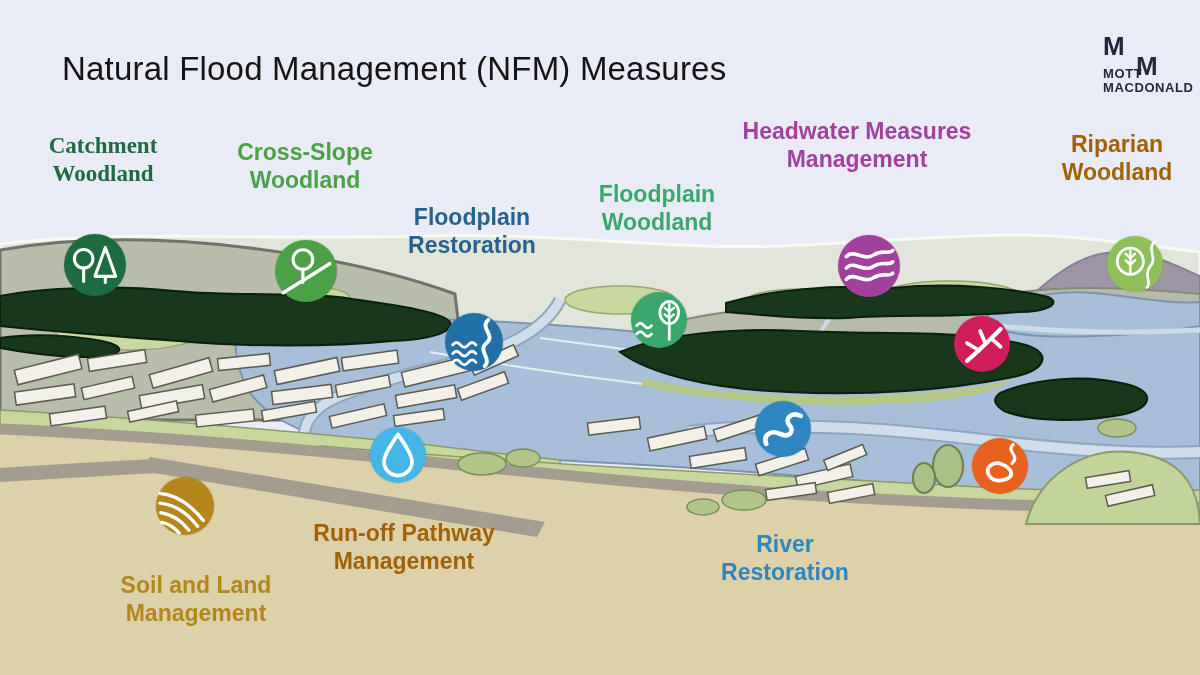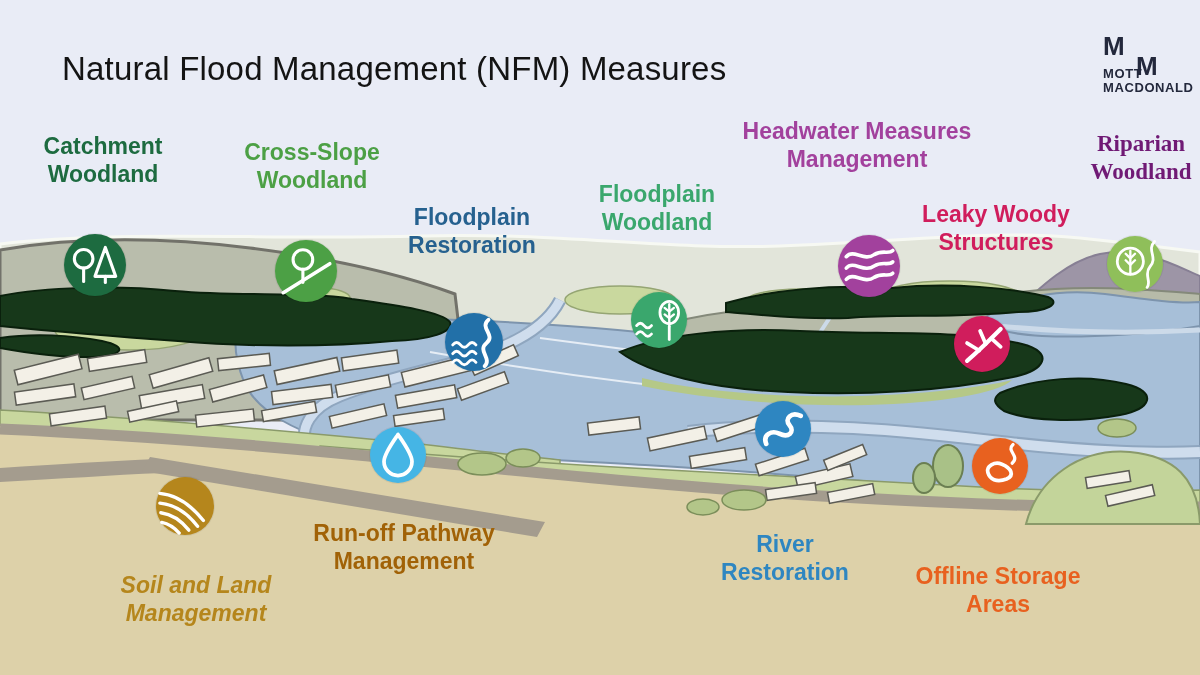--- a/index.html
+++ b/index.html
@@ -144,42 +144,38 @@
 
   <div class="logo">
     <span class="m m1">M</span>
     <span class="m m2">M</span>
     <div class="logo-text">
       <div>MOTT</div>
       <div>MACDONALD</div>
     </div>
   </div>
 
-  <div class="measure-label" style="left: 103px; top: 132px; color: rgb(29, 107, 64);">Catchment
-Woodland</div>
-  <div class="measure-label" style="left: 305px; top: 138px; color: rgb(76, 160, 69); margin-left: 7px;">Cross-Slope
+  <div class="measure-label" style="left: 103px; top: 132px; color: rgb(29, 107, 64); font-family: Liberation Serif, serif;">Catchment
+Woodland</div>
+  <div class="measure-label" style="left: 305px; top: 138px; color: rgb(76, 160, 69);">Cross-Slope
 Woodland</div>
   <div class="measure-label" style="left: 472px; top: 203px; color: rgb(38, 97, 143);">Floodplain
 Restoration</div>
   <div class="measure-label" style="left: 657px; top: 180px; color: rgb(58, 167, 109);">Floodplain
 Woodland</div>
   <div class="measure-label" style="left: 857px; top: 117px; color: rgb(162, 65, 157);">Headwater Measures
 Management</div>
-  <div class="measure-label" style="left: 1141px; top: 130px; color: #701a75; font-family: Liberation Serif, serif;">Riparian
-Woodland</div>
-  <div class="measure-label" style="left: 996px; top: 200px; color: rgb(208, 29, 92);">Leaky Woody
-Structures</div>
+  <div class="measure-label" style="left: 1117px; top: 130px; color: #a16207;">Riparian
+Woodland</div>
   <div class="measure-label" style="left: 404px; top: 519px; color: #a16207;">Run-off Pathway
 Management</div>
-  <div class="measure-label" style="left: 196px; top: 571px; color: rgb(181, 134, 28); font-style: italic;">Soil and Land
+  <div class="measure-label" style="left: 196px; top: 571px; color: rgb(181, 134, 28);">Soil and Land
 Management</div>
   <div class="measure-label" style="left: 785px; top: 530px; color: rgb(46, 134, 193);">River
 Restoration</div>
-  <div class="measure-label" style="left: 998px; top: 562px; color: rgb(232, 97, 31);">Offline Storage
-Areas</div>
 
   <div class="measure-icon" style="left: 64px; top: 234px; width: 62px; height: 62px; background: rgb(29, 107, 64);">
     <svg viewBox="0 0 60 60" fill="none" stroke="#fff" stroke-linecap="round" stroke-linejoin="round">
       <circle cx="19" cy="24" r="9" stroke-width="3"></circle>
       <path d="M19,33 V46" stroke-width="3"></path>
       <path d="M40,13 L50,41 H30 Z" stroke-width="3"></path>
       <path d="M40,41 V47" stroke-width="3"></path>
     </svg>
   </div>
   <div class="measure-icon" style="left: 275px; top: 240px; width: 62px; height: 62px; background: rgb(76, 160, 69);">

